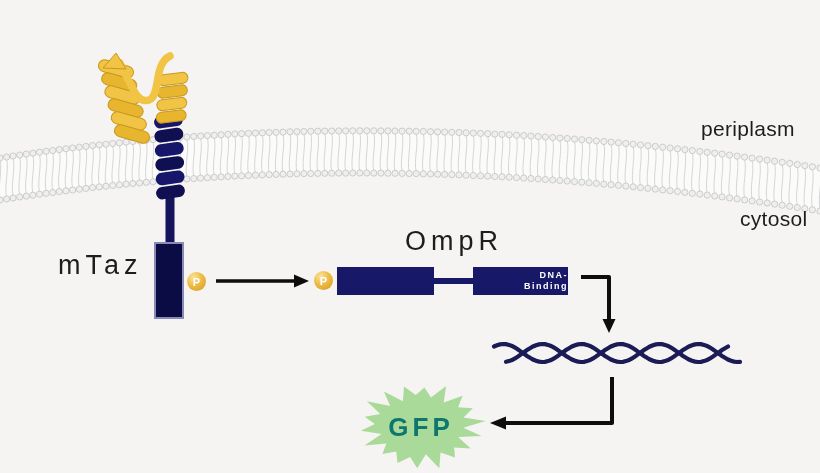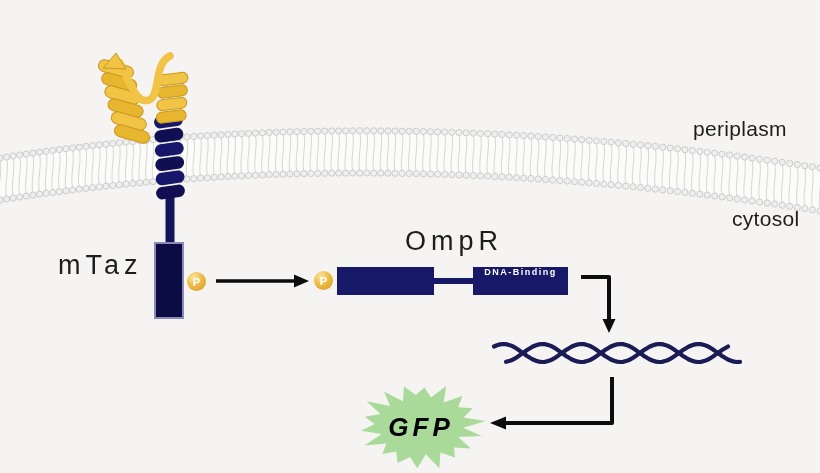--- a/index.html
+++ b/index.html
@@ -2,35 +2,35 @@
 <html><head>
 <meta charset="utf-8">
 <style>
   html,body{margin:0;padding:0;background:#f5f4f2;}
   .canvas{
     position:relative;width:820px;height:473px;background:#f5f4f2;
     overflow:hidden;font-family:"Liberation Sans","DejaVu Sans",sans-serif;
   }
   #scene{position:absolute;left:0;top:0;}
   .lbl{position:absolute;color:#1d1d1d;white-space:nowrap;}
-  .lbl-compartment{font-size:21px;font-weight:500;letter-spacing:.3px;}
+  .lbl-compartment{font-size:21px;font-weight:500;letter-spacing:.3px;margin-left:8px;}
   #periplasm-label{left:693px;top:117px;}
   #cytosol-label{left:732px;top:207px;}
   .lbl-protein{font-size:27px;font-weight:400;letter-spacing:5px;}
   #mtaz-label{left:58px;top:250px;}
   #ompr-label{left:405px;top:226px;}
   #gfp-label{left:421px;top:427px;transform:translate(-50%,-50%);
-    font-size:26px;font-weight:700;letter-spacing:4px;color:#000000;font-style:italic;}
+    font-size:26px;font-weight:700;letter-spacing:4px;color:#0f766e;}
   #mtaz-box{position:absolute;left:154px;top:242px;width:30px;height:77px;
     background:#0c0c44;border:2px solid #8a8ab6;box-sizing:border-box;}
   .domain-box{position:absolute;background:#181868;}
   #receiver-box{left:337px;top:267px;width:97px;height:28px;}
   #domain-linker{left:434px;top:278px;width:39px;height:6px;}
   #dnabind-box{left:473px;top:267px;width:95px;height:28px;
-    display:flex;flex-direction:row;align-items:flex-start;justify-content:center;
+    display:flex;flex-direction:column;align-items:flex-end;justify-content:center;
     color:#fff;font-size:9px;font-weight:700;letter-spacing:1.5px;line-height:11px;}
   .pcircle{position:absolute;width:19px;height:19px;border-radius:50%;
     background:radial-gradient(circle at 35% 28%,#fae398 0%,#edbc45 45%,#d2981f 100%);
     display:flex;align-items:center;justify-content:center;
     color:#fff;font-size:11px;font-weight:700;}
   #phosphate-1{left:187px;top:272px;}
   #phosphate-2{left:314px;top:271px;}
 </style>
 </head>
 <body>

